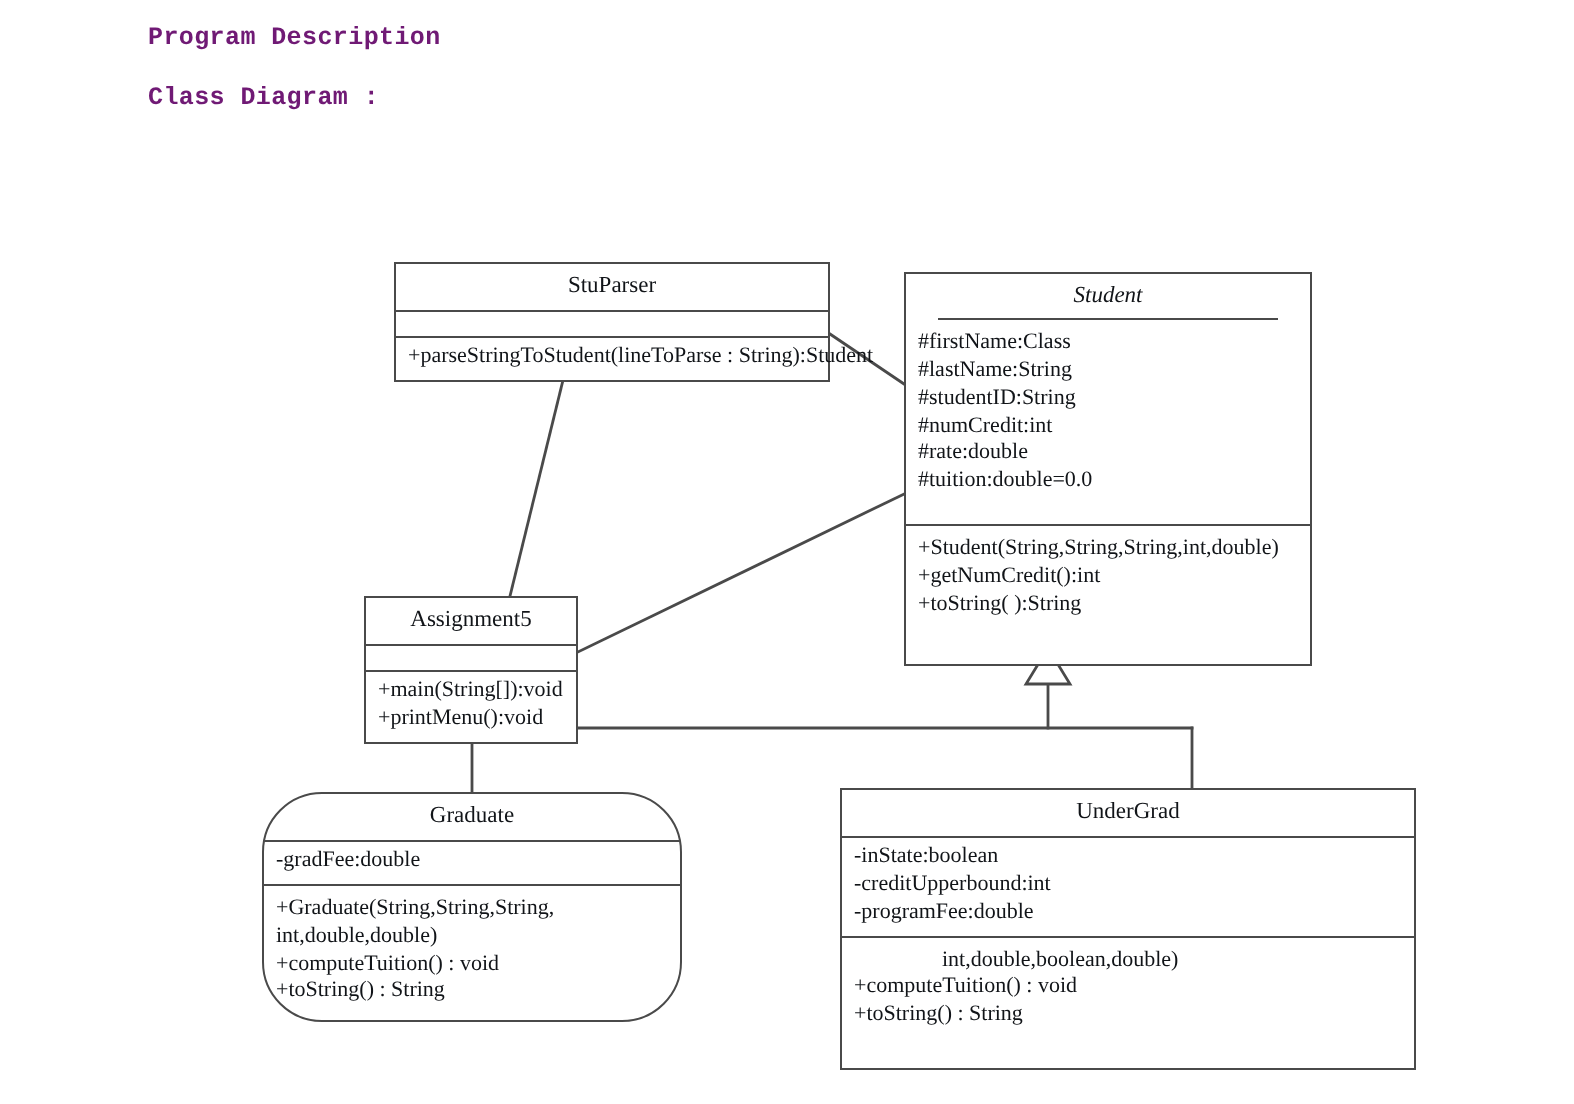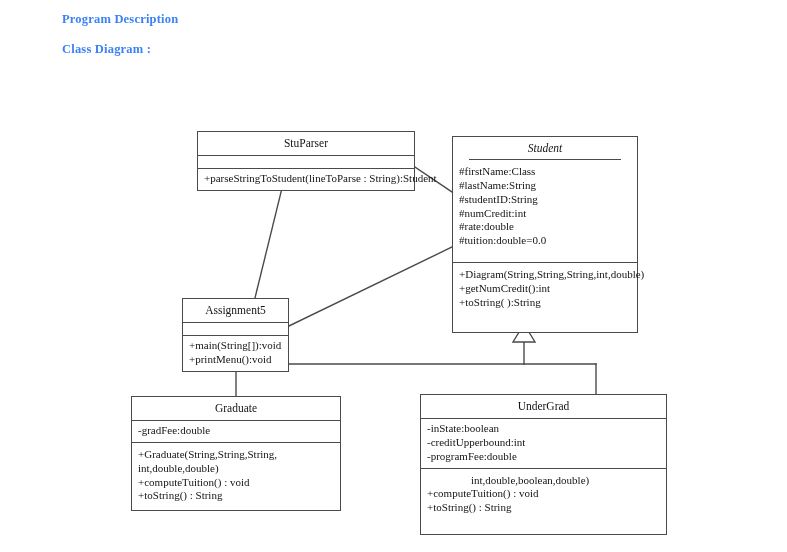--- a/index.html
+++ b/index.html
@@ -12,26 +12,27 @@
     height: 552px;
     position: relative;
     font-family: "Liberation Serif", serif;
     color: #1b1f24;
     overflow: hidden;
   }
 
   
   .heading {
     position: absolute;
-    font-family: Liberation Serif, serif;
+    font-family: Liberation Mono, monospace;
     font-weight: bold;
     font-size: 12.5px;
-    color: #3b82f6;
+    color: #701a75;
     letter-spacing: 0.2px;
     white-space: nowrap;
+    margin-left: 12px;
   }
   #heading-program-description { left: 62px; top: 12px; }
   #heading-class-diagram       { left: 62px; top: 42px; }
 
   
   #class-diagram {
     position: absolute;
     left: 0;
     top: 16px;
     width: 787px;
@@ -97,24 +98,24 @@
     height: 13px;
     padding: 0;
   }
   .uml-compartment.tall-pad {
     padding-top: 5px;
     padding-bottom: 7px;
   }
 
   
   #class-stuparser   { left: 197px; top: 115px; width: 218px; }
-  #class-student     { left: 452px; top: 120px; width: 186px; }
+  #class-student     { left: 452px; top: 120px; width: 204px; }
   #class-assignment5 { left: 182px; top: 282px; width: 107px; }
-  #class-graduate    { left: 131px; top: 380px; width: 210px; }
-  #class-undergrad   { left: 420px; top: 378px; width: 247px; }
+  #class-graduate    { left: 131px; top: 380px; width: 210px; border-radius: 30px; }
+  #class-undergrad   { left: 420px; top: 378px; width: 288px; }
 
   #class-student .uml-compartment.attrs { min-height: 100px; }
   #class-student .uml-compartment.ops   { min-height: 70px; }
   #class-graduate .uml-compartment.ops  { min-height: 62px; }
   #class-undergrad .uml-compartment.ops { min-height: 66px; }
 </style>
 </head>
 <body>
 
 <div class="heading" id="heading-program-description">Program Description</div>
@@ -159,21 +160,21 @@
     </div>
     <div class="uml-compartment attrs">
       <span class="uml-member">#firstName:Class</span>
       <span class="uml-member">#lastName:String</span>
       <span class="uml-member">#studentID:String</span>
       <span class="uml-member">#numCredit:int</span>
       <span class="uml-member">#rate:double</span>
       <span class="uml-member">#tuition:double=0.0</span>
     </div>
     <div class="uml-compartment ops tall-pad">
-      <span class="uml-member">+Diagram(String,String,String,int,double)</span>
+      <span class="uml-member">+Student(String,String,String,int,double)</span>
       <span class="uml-member">+getNumCredit():int</span>
       <span class="uml-member">+toString( ):String</span>
     </div>
   </div>
 
   <div class="uml-class" id="class-assignment5">
     <div class="uml-compartment uml-class-name">Assignment5</div>
     <div class="uml-compartment empty-compartment"></div>
     <div class="uml-compartment">
       <span class="uml-member">+main(String[]):void</span>

